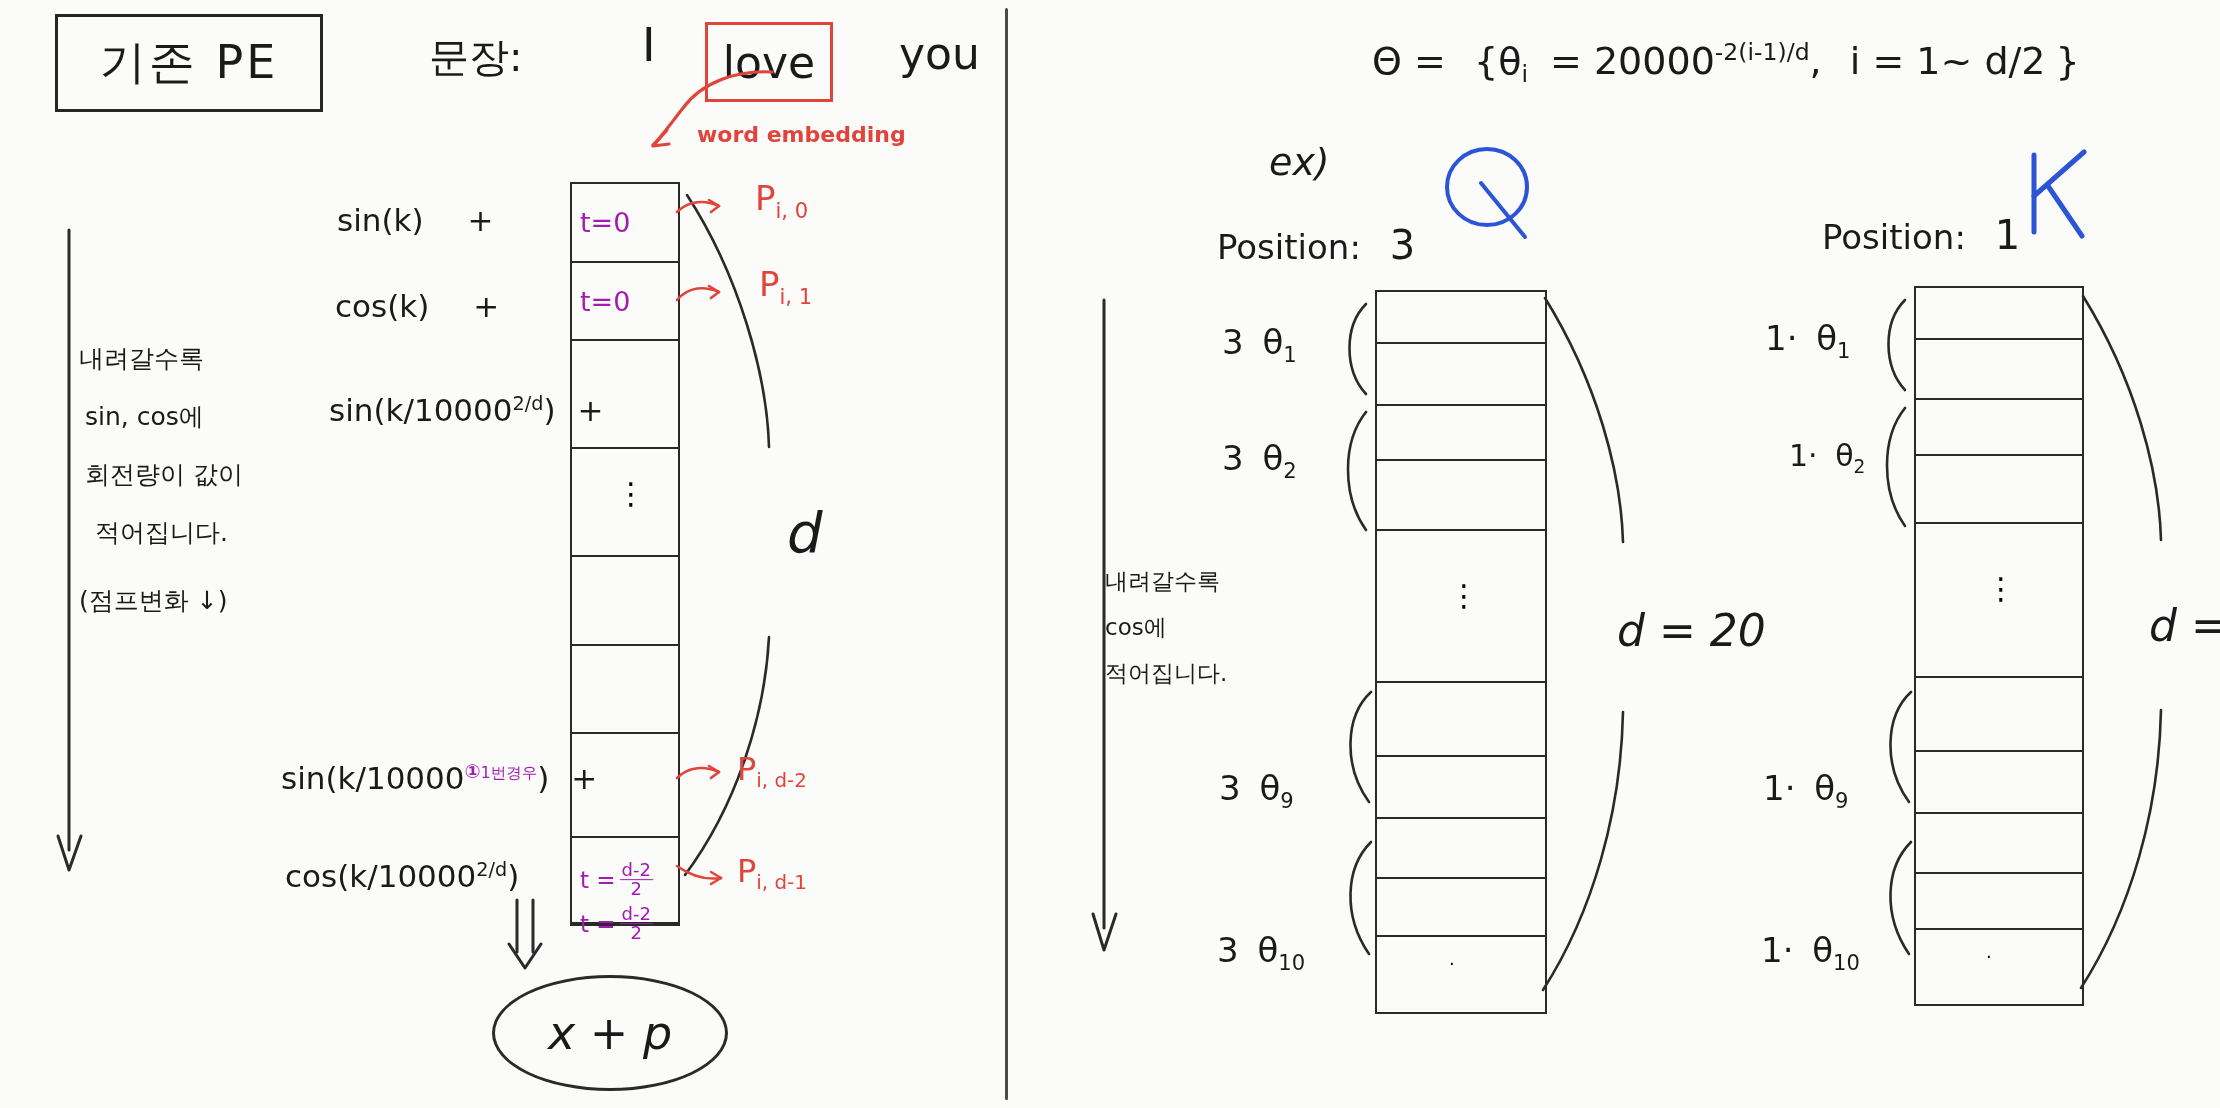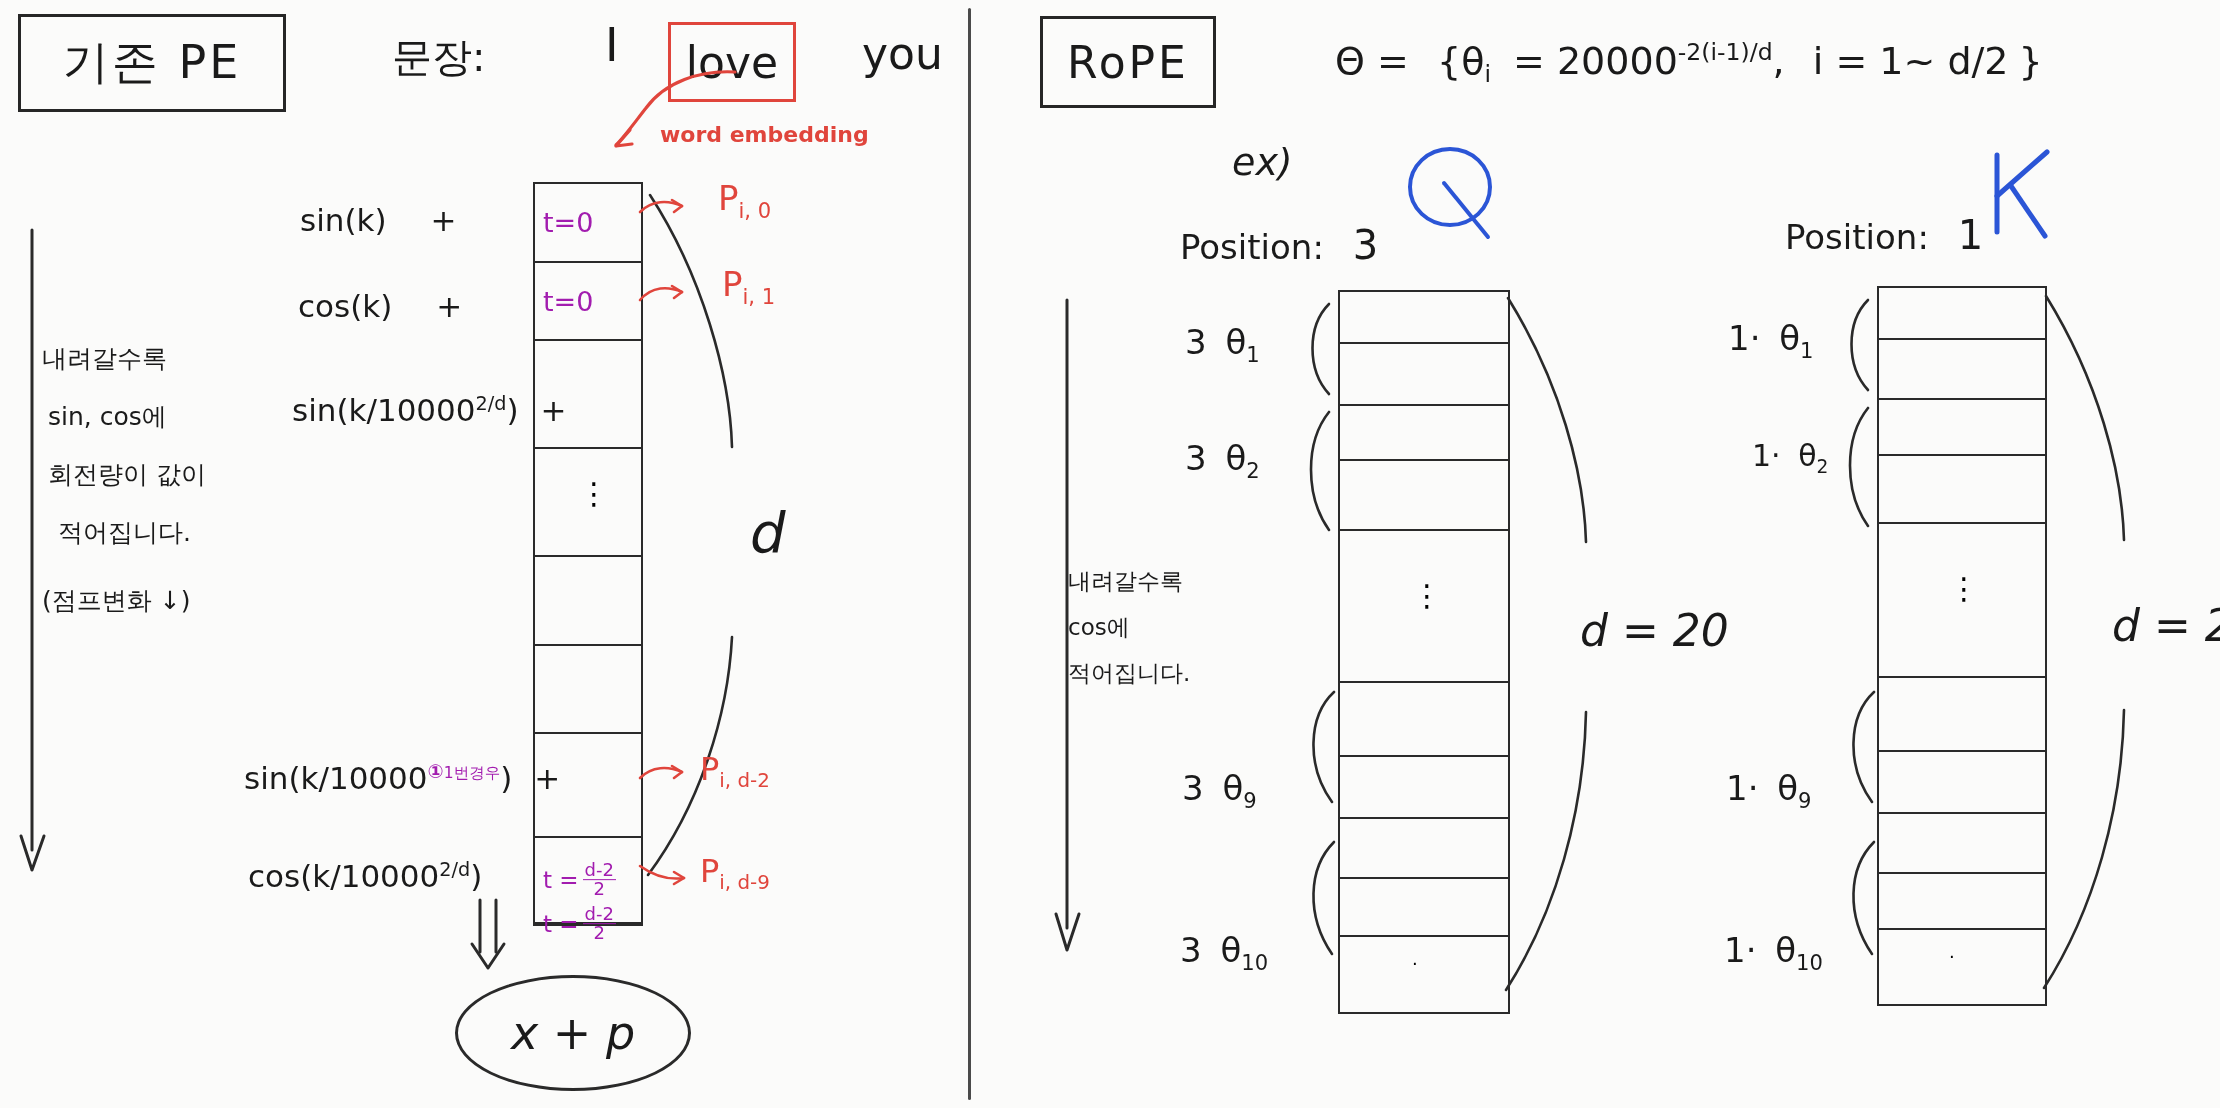--- a/index.html
+++ b/index.html
@@ -3,21 +3,21 @@
 <meta charset="utf-8">
 <style>
   html,body{margin:0;padding:0;}
   body{
     width:2220px;height:1108px;
     background:#fbfbfa;
     font-family:"DejaVu Sans", sans-serif;
     overflow:hidden;
     position:relative;
   }
-  .board{position:absolute;inset:0;}
+  .board{position:absolute;inset:0;margin-left:37px;}
   .hand{font-family:"DejaVu Sans", sans-serif;color:#1a1a1a;}
   .abs{position:absolute;white-space:nowrap;}
   .divider{
     position:absolute;left:968px;top:8px;width:3px;height:1092px;
     background:#4a4a4a;border-radius:2px;
   }
   
   .titlebox{
     position:absolute;border:3px solid #262626;background:transparent;
     display:flex;align-items:center;justify-content:center;
@@ -184,35 +184,32 @@
   </svg>
   <div class="abs red" style="left:700px;top:750px;font-size:32px;">
     <span>P</span><span class="sub">i, d-2</span>
   </div>
 
   <svg style="left:638px;top:858px;width:60px;height:30px;">
     <path d="M2 8 C 16 18, 32 22, 46 20" stroke="#e0453c" stroke-width="2.6" fill="none" stroke-linecap="round"></path>
     <path d="M46 20 L 36 14 M46 20 L 36 26" stroke="#e0453c" stroke-width="2.6" fill="none" stroke-linecap="round"></path>
   </svg>
   <div class="abs red" style="left:700px;top:852px;font-size:32px;">
-    <span>P</span><span class="sub">i, d-9</span>
+    <span>P</span><span class="sub">i, d-1</span>
   </div>
 
   <svg style="left:466px;top:900px;width:60px;height:80px;">
     <path d="M14 0 L14 52 M30 0 L30 52" stroke="#2a2a2a" stroke-width="3" fill="none" stroke-linecap="round"></path>
     <path d="M22 68 L6 44 M22 68 L38 44" stroke="#2a2a2a" stroke-width="3" fill="none" stroke-linecap="round"></path>
   </svg>
 
   <div class="oval" style="left:455px;top:975px;width:230px;height:110px;">
     <span class="hand" style="font-size:46px;font-style:italic;">x + p</span>
   </div>
 
-  <div class="titlebox" style="left:1040px;top:16px;width:170px;height:86px;">
-    <span class="titletext" style="font-size:44px;">RoPE</span>
-  </div>
 
   <div class="abs eq" style="left:1335px;top:38px;font-size:38px;">
     <span>Θ =</span>
     <span style="margin-left:16px;">{</span><span>θ</span><span class="sub">i</span>
     <span style="margin-left:10px;">=  20000</span><span class="sup">-2(i-1)/d</span><span>,</span>
     <span style="margin-left:16px;">i = 1~ d/2</span><span style="margin-left:10px;">}</span>
   </div>
 
   <div class="abs hand" style="left:1232px;top:140px;font-size:38px;font-style:italic;">ex)</div>
 

